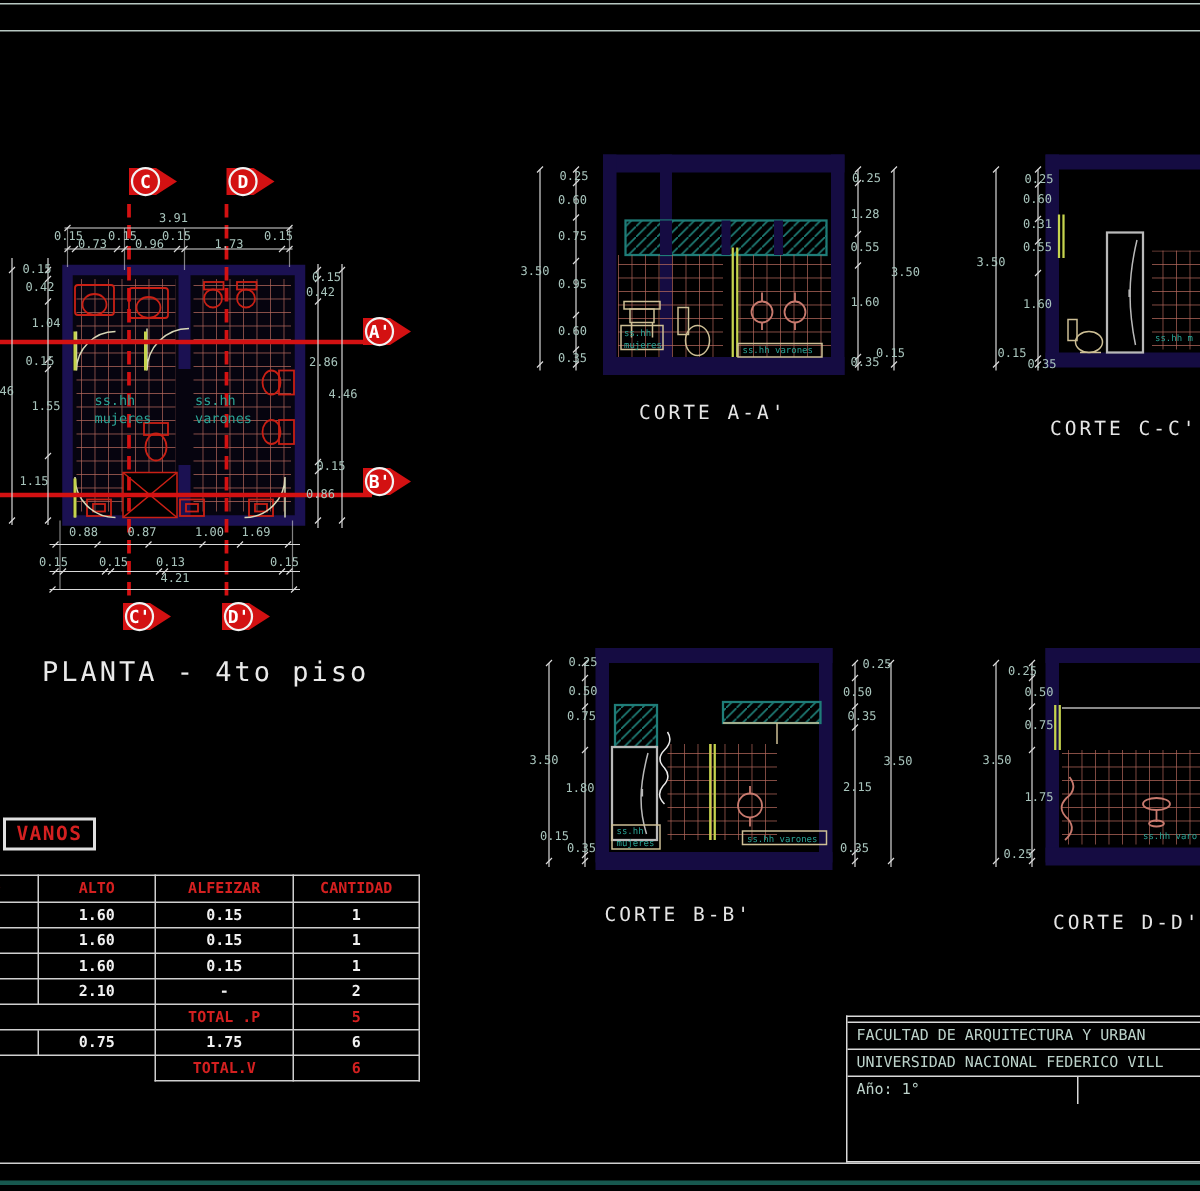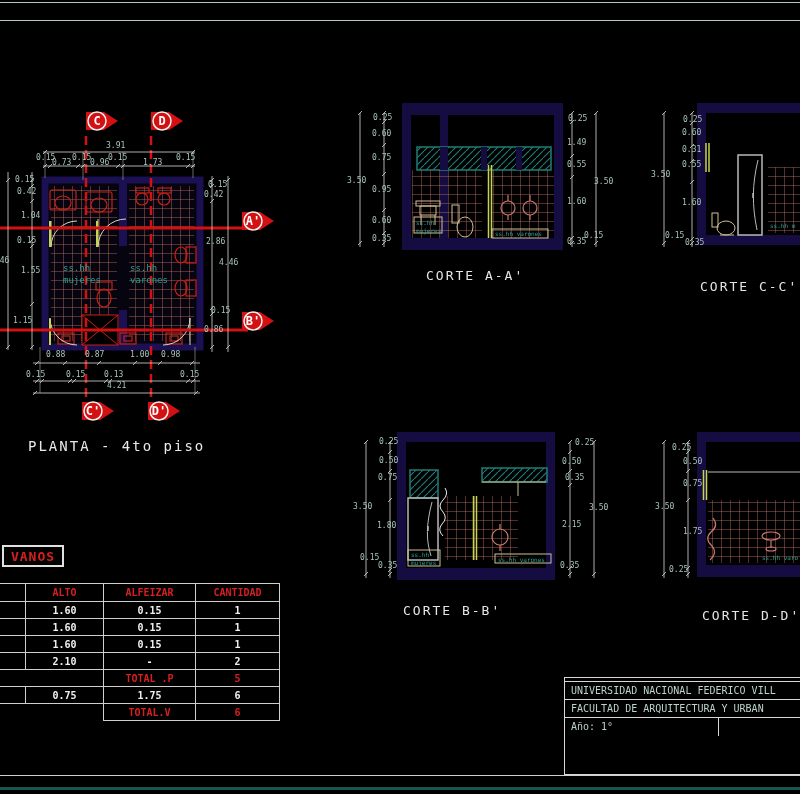--- a/index.html
+++ b/index.html
@@ -3,21 +3,21 @@
 <meta charset="utf-8">
 <style>
   html,body{margin:0;padding:0;background:#000;}
   #root{position:relative;width:800px;height:794px;background:#000;overflow:hidden;
         font-family:"DejaVu Sans Mono",monospace;}
   .hline{position:absolute;left:0;width:800px;height:1px;background:#b7c7c2;}
   .dim{position:absolute;font-size:8px;line-height:1.1;color:#a8c4bc;white-space:nowrap;}
   .rlabel{position:absolute;font-size:6px;line-height:1.25;color:#2aa394;white-space:pre-line;}
   .rlabel-plan{position:absolute;font-size:9px;line-height:1.3;color:#2aa394;white-space:pre-line;}
   .sec-title{position:absolute;font-size:13px;letter-spacing:2px;color:#e5e5e5;white-space:nowrap;}
-  .plan-title{position:absolute;font-size:14px;letter-spacing:2px;color:#e9e9e9;white-space:nowrap;}
+  .plan-title{position:absolute;font-size:18px;letter-spacing:2px;color:#e9e9e9;white-space:nowrap;}
   .sec{position:absolute;}
   .mk{position:absolute;width:36px;height:30px;}
   .mk .mletter{position:absolute;left:4px;top:8px;width:18px;text-align:center;
        font-size:12px;font-weight:bold;color:#fff;}
   
   .vanos-box{position:absolute;left:2px;top:545px;width:58px;height:18px;border:2px solid #e0e0e0;
        display:flex;align-items:center;justify-content:center;}
   .vanos-box span{color:#d42020;font-size:13px;font-weight:bold;letter-spacing:1px;}
   
   table.vanos{position:absolute;left:-55px;top:583px;border-collapse:collapse;table-layout:fixed;}
@@ -135,21 +135,21 @@
   <span class="dim" style="left:36px;top:154px">0.15</span>
   <span class="dim" style="left:52px;top:159px">0.73</span>
   <span class="dim" style="left:72px;top:154px">0.15</span>
   <span class="dim" style="left:90px;top:159px">0.96</span>
   <span class="dim" style="left:108px;top:154px">0.15</span>
   <span class="dim" style="left:143px;top:159px">1.73</span>
   <span class="dim" style="left:176px;top:154px">0.15</span>
   <span class="dim" style="left:46px;top:351px">0.88</span>
   <span class="dim" style="left:85px;top:351px">0.87</span>
   <span class="dim" style="left:130px;top:351px">1.00</span>
-  <span class="dim" style="left:161px;top:351px">0.98</span>
+  <span class="dim" style="left:161px;top:351px">1.69</span>
   <span class="dim" style="left:26px;top:371px">0.15</span>
   <span class="dim" style="left:66px;top:371px">0.15</span>
   <span class="dim" style="left:104px;top:371px">0.13</span>
   <span class="dim" style="left:180px;top:371px">0.15</span>
   <span class="dim" style="left:107px;top:382px">4.21</span>
   <span class="dim" style="left:15px;top:176px">0.15</span>
   <span class="dim" style="left:17px;top:188px">0.42</span>
   <span class="dim" style="left:21px;top:212px">1.04</span>
   <span class="dim" style="left:17px;top:237px">0.15</span>
   <span class="dim" style="left:-10px;top:257px">4.46</span>
@@ -254,21 +254,21 @@
       </g>
     </svg>
     <span class="dim" style="left:33px;top:19px">0.25</span>
     <span class="dim" style="left:32px;top:35px">0.60</span>
     <span class="dim" style="left:32px;top:59px">0.75</span>
     <span class="dim" style="left:32px;top:91px">0.95</span>
     <span class="dim" style="left:32px;top:122px">0.60</span>
     <span class="dim" style="left:32px;top:140px">0.35</span>
     <span class="dim" style="left:7px;top:82px">3.50</span>
     <span class="dim" style="left:228px;top:20px">0.25</span>
-    <span class="dim" style="left:227px;top:44px">1.49</span>
+    <span class="dim" style="left:227px;top:44px">1.28</span>
     <span class="dim" style="left:227px;top:66px">0.55</span>
     <span class="dim" style="left:227px;top:103px">1.60</span>
     <span class="dim" style="left:244px;top:137px">0.15</span>
     <span class="dim" style="left:227px;top:143px">0.35</span>
     <span class="dim" style="left:254px;top:83px">3.50</span>
     <span class="rlabel" style="left:76px;top:124px">ss.hh
 mujeres</span>
     <span class="rlabel" style="left:155px;top:135px">ss.hh  varones</span>
     <span class="sec-title" style="left:86px;top:173px">CORTE A-A'</span>
   </div>
@@ -451,21 +451,21 @@
     <tr>
       <td colspan="2" class="nob"></td>
       <td class="red">TOTAL.V</td>
       <td class="red">6</td>
     </tr>
   </tbody>
     </table>
 
   <div class="tblock">
     <div class="dline"></div>
+    <div class="row">FACULTAD DE ARQUITECTURA Y URBAN</div>
     <div class="row">UNIVERSIDAD NACIONAL FEDERICO VILL</div>
-    <div class="row">FACULTAD DE ARQUITECTURA Y URBAN</div>
     <div class="row">
       <span>Año: 1°</span>
       <span class="vdiv"></span>
     </div>
   </div>
 
 </div>
 
 </body></html>

